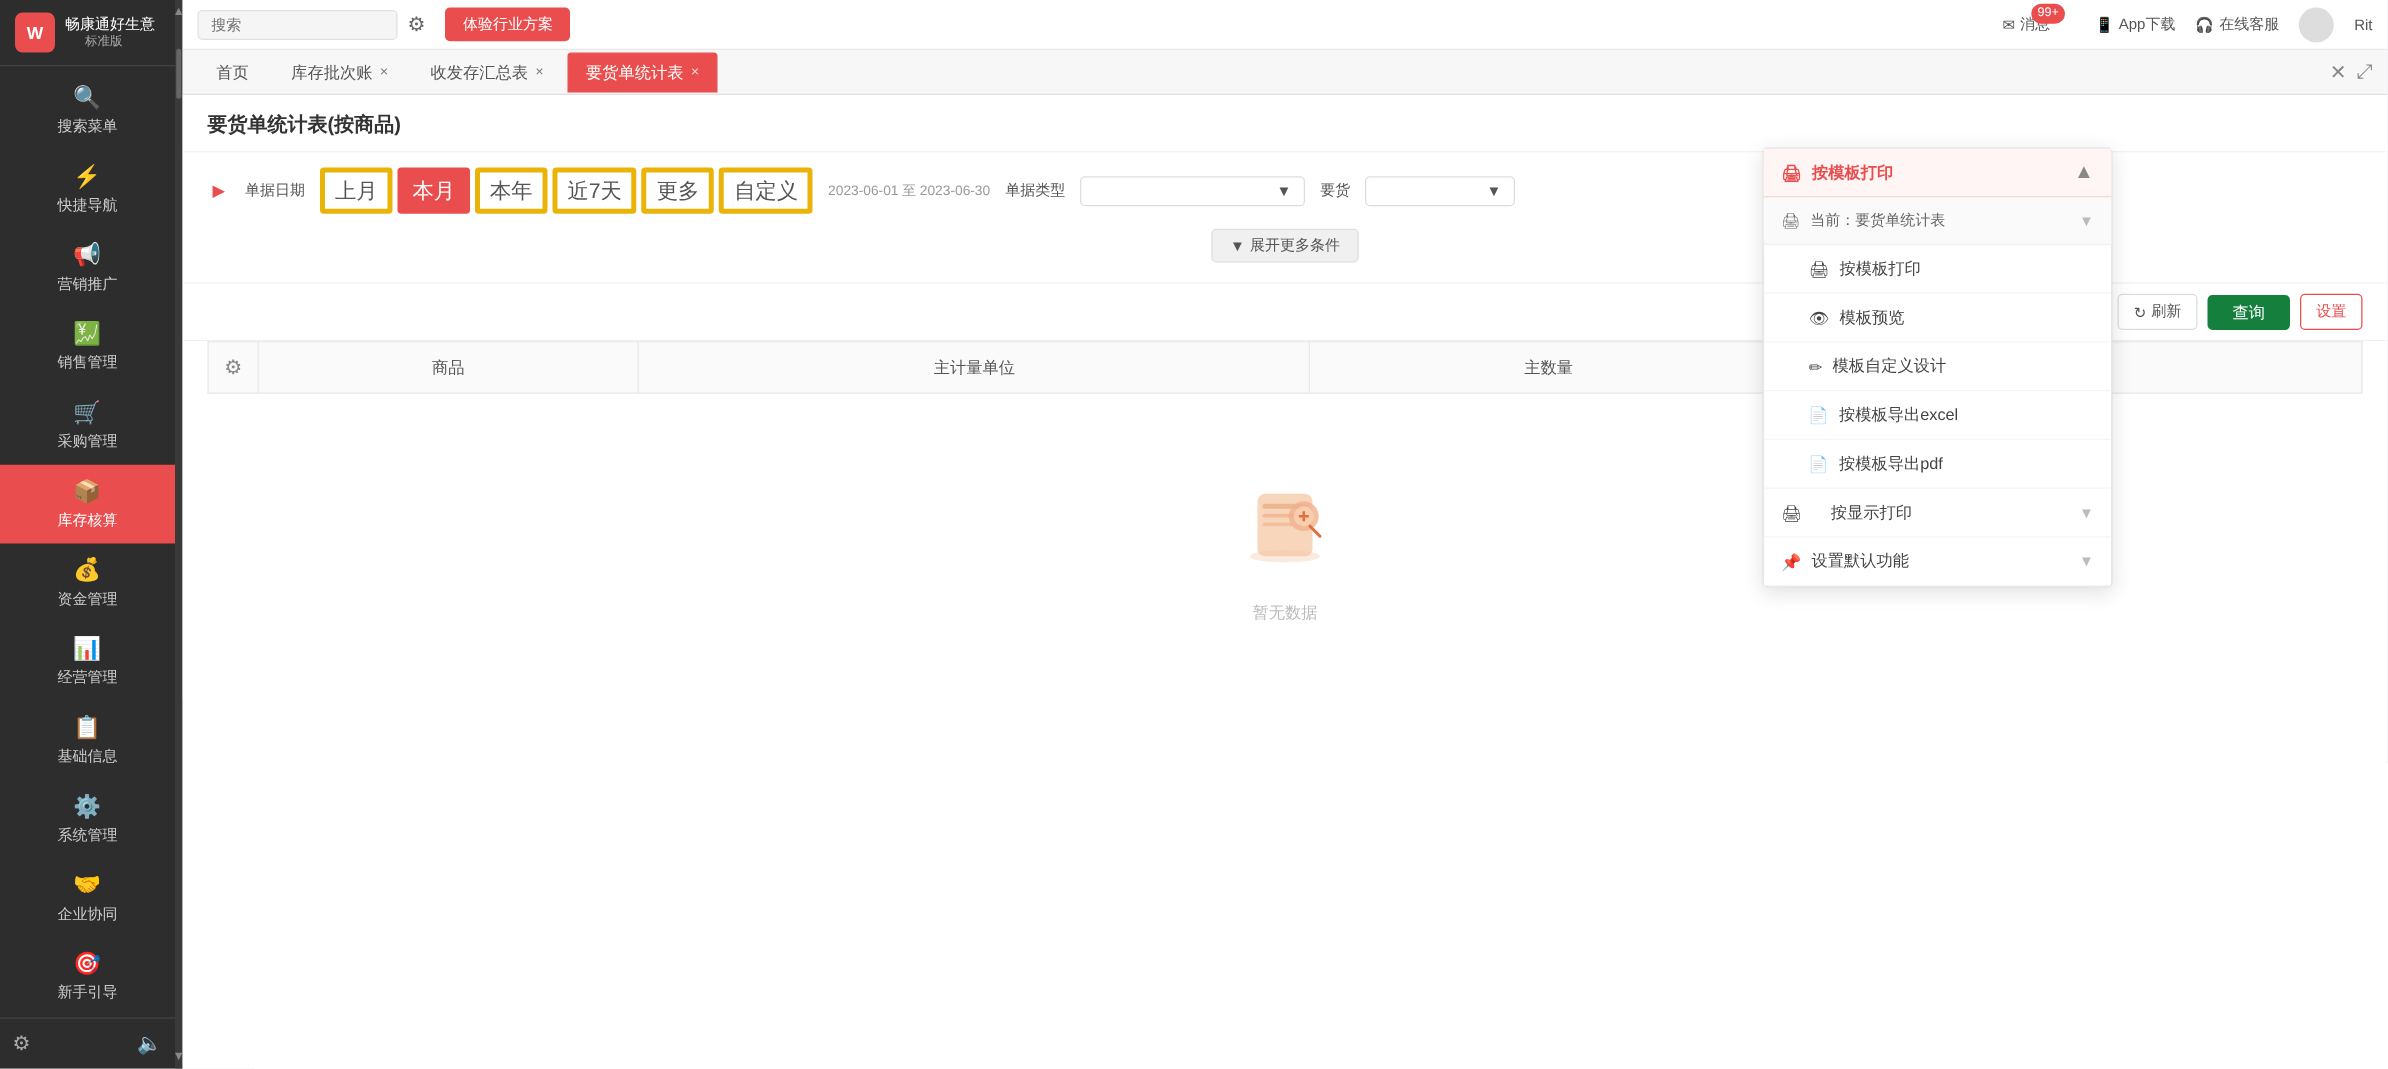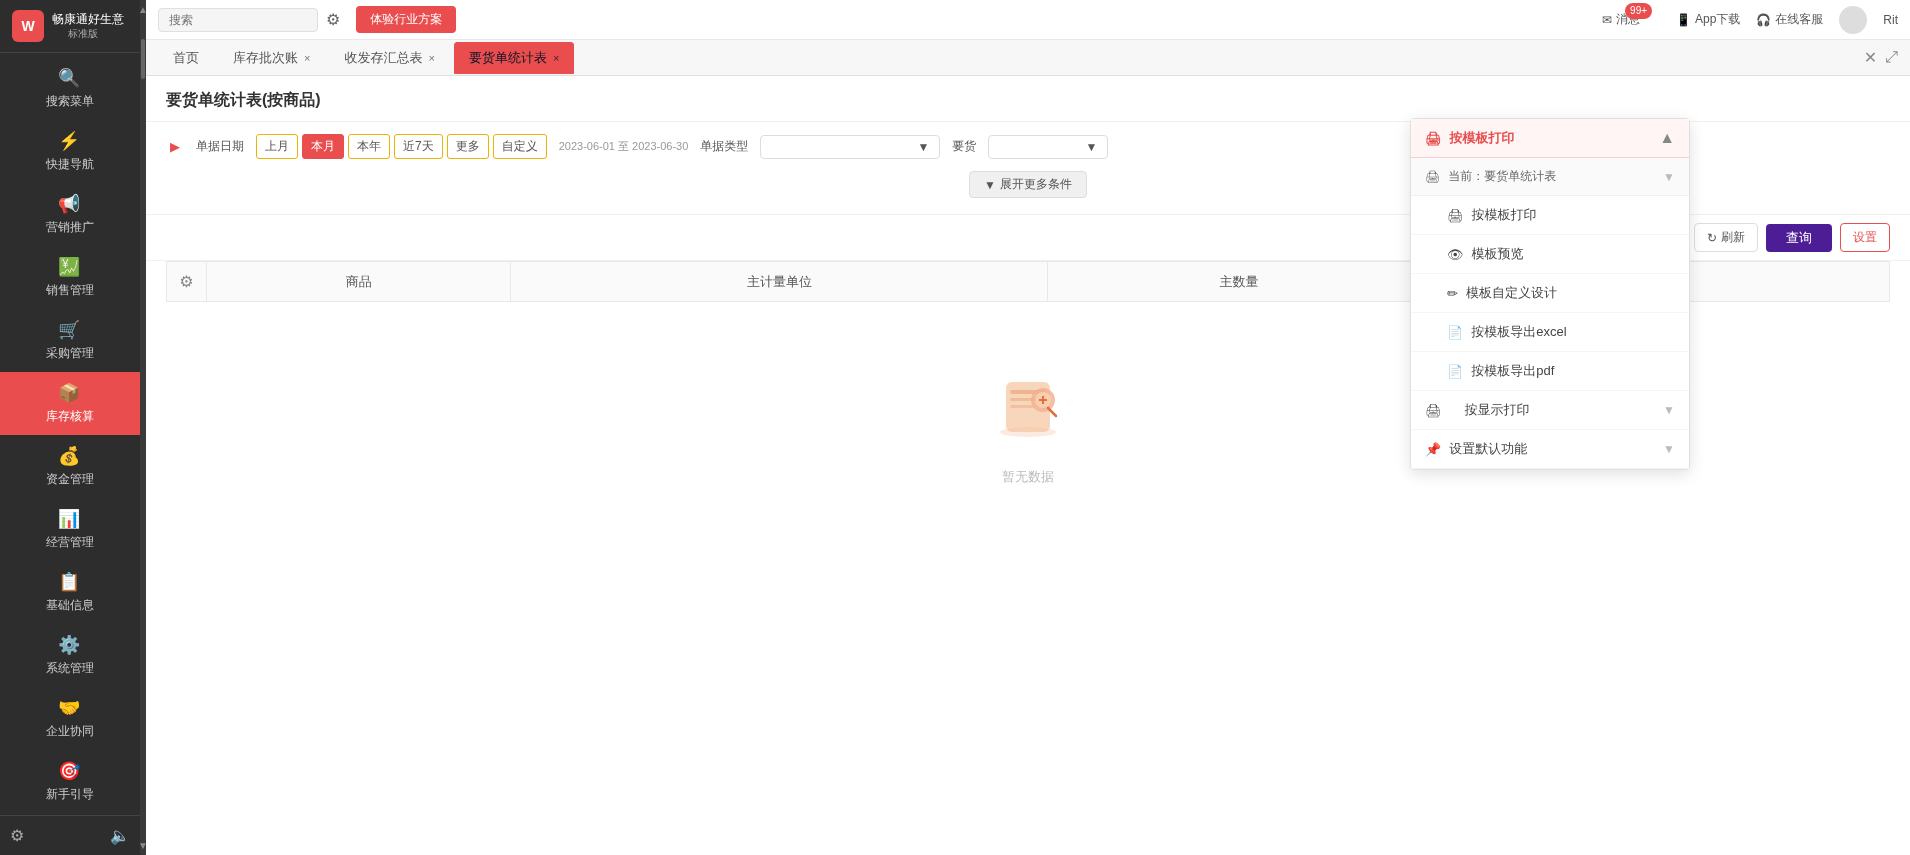--- a/index.html
+++ b/index.html
@@ -154,21 +154,21 @@
       font-size: 13px;
       color: #555;
       cursor: pointer;
       border-radius: 3px 3px 0 0;
       display: flex; align-items: center; gap: 6px;
       border: 1px solid transparent;
       background: transparent;
     }
     .tab.active {
       background: #e94d4d;
-      color: #0f172a;
+      color: #ffffff;
       border-color: #e94d4d;
     }
     .tab .close-btn {
       font-size: 11px;
       cursor: pointer;
       opacity: 0.8;
     }
     .tab.home { color: #555; }
     .tabbar-end {
       margin-left: auto;
@@ -222,23 +222,23 @@
       cursor: pointer;
       display: flex; align-items: center; gap: 4px;
       margin: 0 auto;
     }
     .filter-label { color: #555; font-size: 12px; }
     .date-group {
       display: flex; align-items: center; gap: 4px;
     }
     .date-btn {
       padding: 3px 8px;
-      border: 1px solid #eab308;
-      background: #fff;
-      font-size: 12px;
+      border: 4px solid #eab308;
+      background: #fff;
+      font-size: 17px;
       cursor: pointer;
       color: #555;
       border-radius: 3px;
     }
     .date-btn.active {
       background: #e94d4d;
       color: white;
       border-color: #e94d4d;
     }
     .date-range-text { font-size: 11px; color: #999; }
@@ -284,21 +284,21 @@
       background: #fff;
       border: 1px solid #ddd;
       border-radius: 4px;
       padding: 5px 12px;
       font-size: 12px;
       cursor: pointer;
       display: flex; align-items: center; gap: 4px;
       color: #555;
     }
     .btn-query {
-      background: #4c1d95;
+      background: #15803d;
       color: white;
       border: none;
       border-radius: 4px;
       padding: 5px 20px;
       font-size: 13px;
       cursor: pointer;
     }
     .btn-settings {
       border: 1px solid #e94d4d;
       color: #e94d4d;

